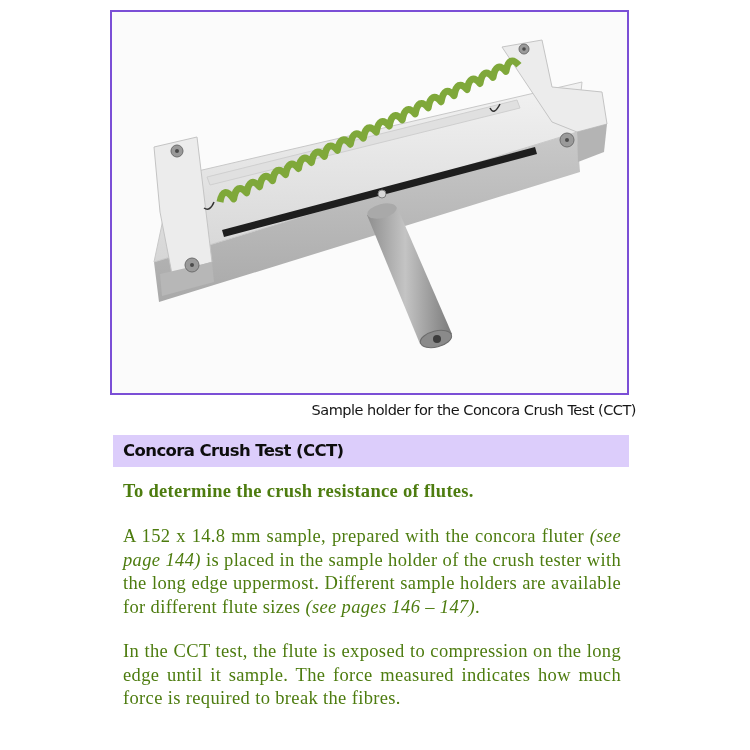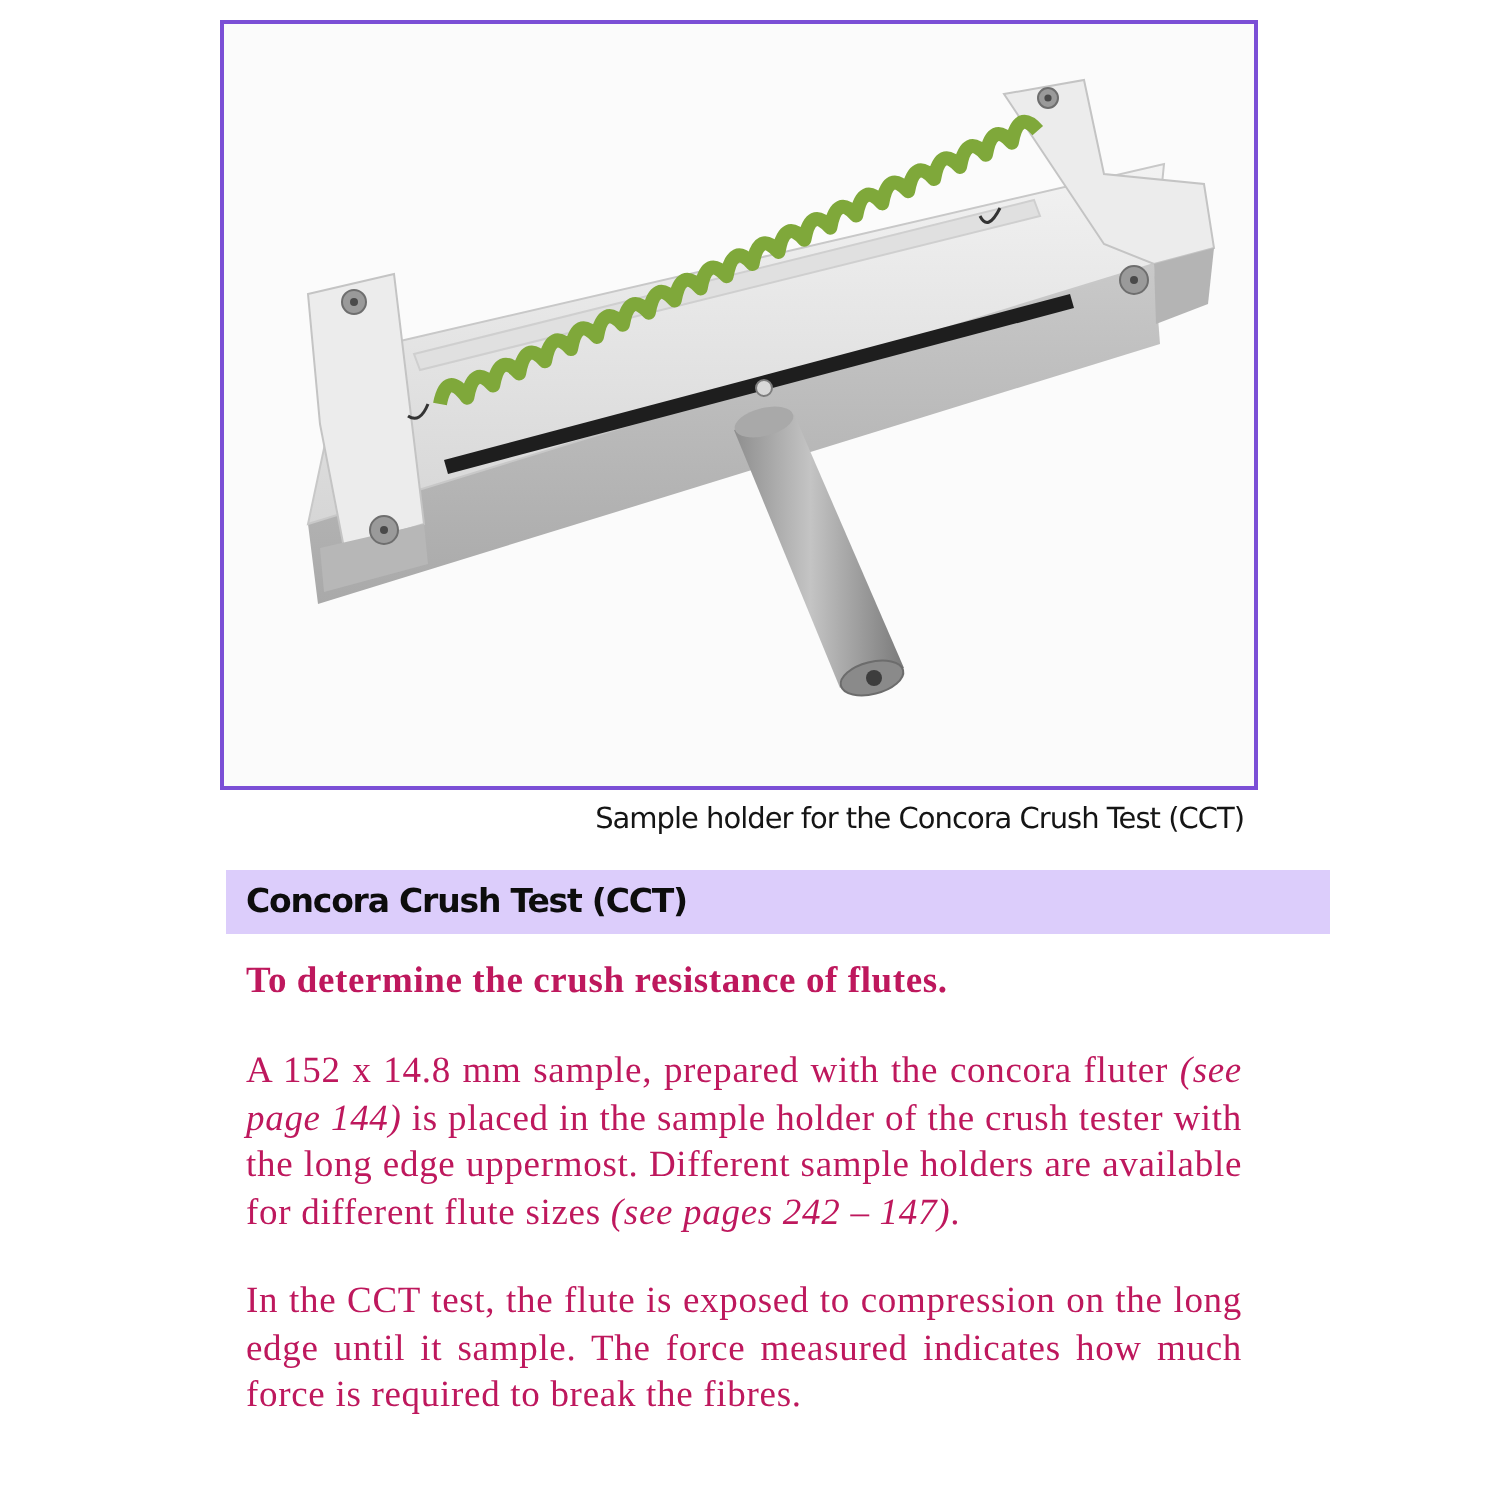--- a/index.html
+++ b/index.html
@@ -8,44 +8,43 @@
     .photo-frame {
       position: absolute; left: 110px; top: 10px;
       width: 515px; height: 381px;
       border: 2px solid #7b4fd6;
       background: #fbfbfb;
       overflow: hidden;
     }
     .photo-frame svg { position: absolute; left: 0; top: 0; }
 
     .caption {
-      position: absolute; left: 114px; top: 402px; width: 508px;
+      position: absolute; left: 128px; top: 402px; width: 508px;
       text-align: right;
       font-family: "DejaVu Sans", sans-serif;
       font-size: 14.5px; letter-spacing: -0.5px;
       color: #151515;
     }
 
     .section-header {
       position: absolute; left: 113px; top: 435px;
       width: 516px; height: 32px;
       background: #dccdfb;
-      padding-left: 36px;
     }
     .section-header .title {
       position: absolute; left: 10px; top: 6px;
       font-family: "DejaVu Sans", sans-serif;
       font-weight: bold; font-size: 16.5px; letter-spacing: -0.6px;
       color: #0d0d0d;
     }
 
     .content {
       position: absolute; left: 123px; top: 478px; width: 498px;
       font-family: "Liberation Serif", serif;
-      color: #be185d;
+      color: #4d7c0f;
     }
     .subtitle {
       font-weight: bold; font-size: 18.5px; letter-spacing: 0.3px;
       margin: 0 0 21px 0; line-height: 26px;
     }
     .para {
       font-size: 18.5px; line-height: 23.5px;
       text-align: justify; text-align-last: left;
       margin: 0 0 21px 0; letter-spacing: 0.35px;
     }
@@ -109,15 +108,15 @@
 </div>
 
 <div class="caption">Sample holder for the Concora Crush Test (CCT)</div>
 
 <div class="section-header">
   <div class="title">Concora Crush Test (CCT)</div>
 </div>
 
 <div class="content">
   <p class="subtitle">To determine the crush resistance of flutes.</p>
-  <p class="para"><span>A 152 x 14.8 mm sample, prepared with the concora fluter </span><em>(see page 144)</em><span> is placed in the sample holder of the crush tester with the long edge uppermost. Different sample holders are available for different flute sizes </span><em>(see pages 242 – 147)</em><span>.</span></p>
+  <p class="para"><span>A 152 x 14.8 mm sample, prepared with the concora fluter </span><em>(see page 144)</em><span> is placed in the sample holder of the crush tester with the long edge uppermost. Different sample holders are available for different flute sizes </span><em>(see pages 146 – 147)</em><span>.</span></p>
   <p class="para">In the CCT test, the flute is exposed to compression on the long edge until it sample. The force measured indicates how much force is required to break the fibres.</p>
 </div>
 
 </body></html>

